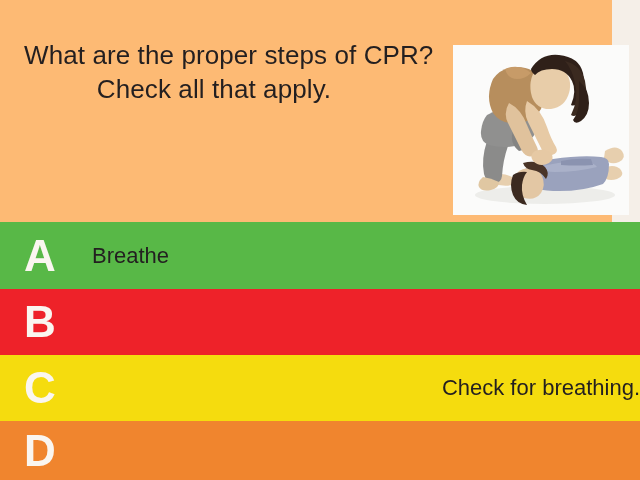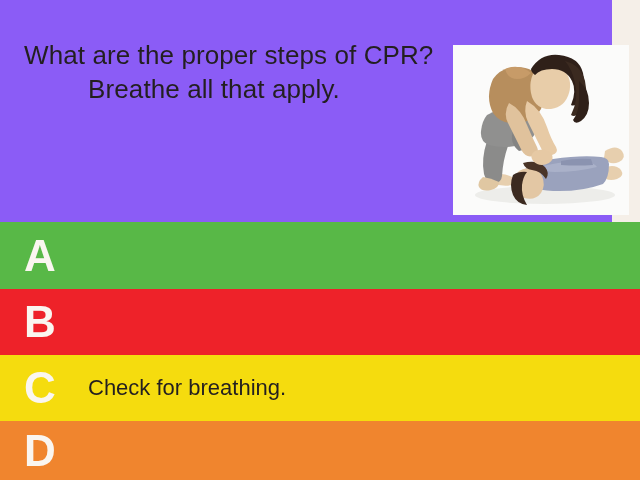--- a/index.html
+++ b/index.html
@@ -21,21 +21,21 @@
     overflow: hidden;
   }
 
   
   #question-area {
     position: absolute;
     left: 0;
     top: 0;
     width: 612px;
     height: 222px;
-    background: #8b5cf6;
+    background: #fdba74;
   }
   #question-text {
     position: absolute;
     left: 14px;
     top: 38px;
     width: 440px;
     color: #231f20;
     font-size: 26px;
     line-height: 34px;
     font-family: "Liberation Sans", sans-serif;
@@ -110,39 +110,39 @@
     height: 66px;
     background: #ee2229;
   }
   #answer-b .answer-text { padding-left: 16px; }
 
   #answer-c {
     top: 355px;
     height: 66px;
     background: #f5dc0e;
   }
-  #answer-c .answer-text { padding-left: 14px; }
+  #answer-c .answer-text { padding-left: 14px; text-align: right; }
 
   #answer-d {
     top: 421px;
     height: 59px;
     background: #f0852e;
   }
   #answer-d .answer-text { padding-left: 18px; }
 </style>
 </head>
 <body>
 
 <div id="quiz-card">
 
   <div id="question-area">
 
     <div id="question-text">
       <span id="question-line-1">What are the proper steps of CPR?</span>
-      <span id="question-line-2">Breathe all that apply.</span>
+      <span id="question-line-2">Check all that apply.</span>
     </div>
 
     <div id="question-image">
       <svg viewBox="0 0 176 170" xmlns="http://www.w3.org/2000/svg">
         <rect x="0" y="0" width="176" height="170" fill="#fbfbfa"></rect>
 
         <ellipse cx="92" cy="150" rx="70" ry="9" fill="#ededea"></ellipse>
 
         <path d="M150 123 q12 -5 18 2 q4 6 -4 9 q-9 3 -16 -3 z" fill="#e7cfae"></path>
         <path d="M152 106 q11 -7 17 0 q5 7 -3 11 q-9 4 -15 -4 z" fill="#e7cfae"></path>
@@ -178,20 +178,21 @@
         <path d="M112 16 q16 4 20 20 q4 18 -4 30 q-5 7 -10 4 q8 -16 4 -32 q-3 -14 -10 -22 z" fill="#3b2a20"></path>
 
         <path d="M126 36 q10 8 10 22 q0 12 -8 18 q-6 4 -8 -1 q6 -8 6 -20 q0 -12 0 -19 z" fill="#2f2019"></path>
       </svg>
     </div>
 
   </div>
 
   <div id="answer-a" class="answer-band">
     <div class="answer-letter">A</div>
+    <div class="answer-text">Breathe</div>
   </div>
 
   <div id="answer-b" class="answer-band">
     <div class="answer-letter">B</div>
   </div>
 
   <div id="answer-c" class="answer-band">
     <div class="answer-letter">C</div>
     <div class="answer-text">Check for breathing.</div>
   </div>

